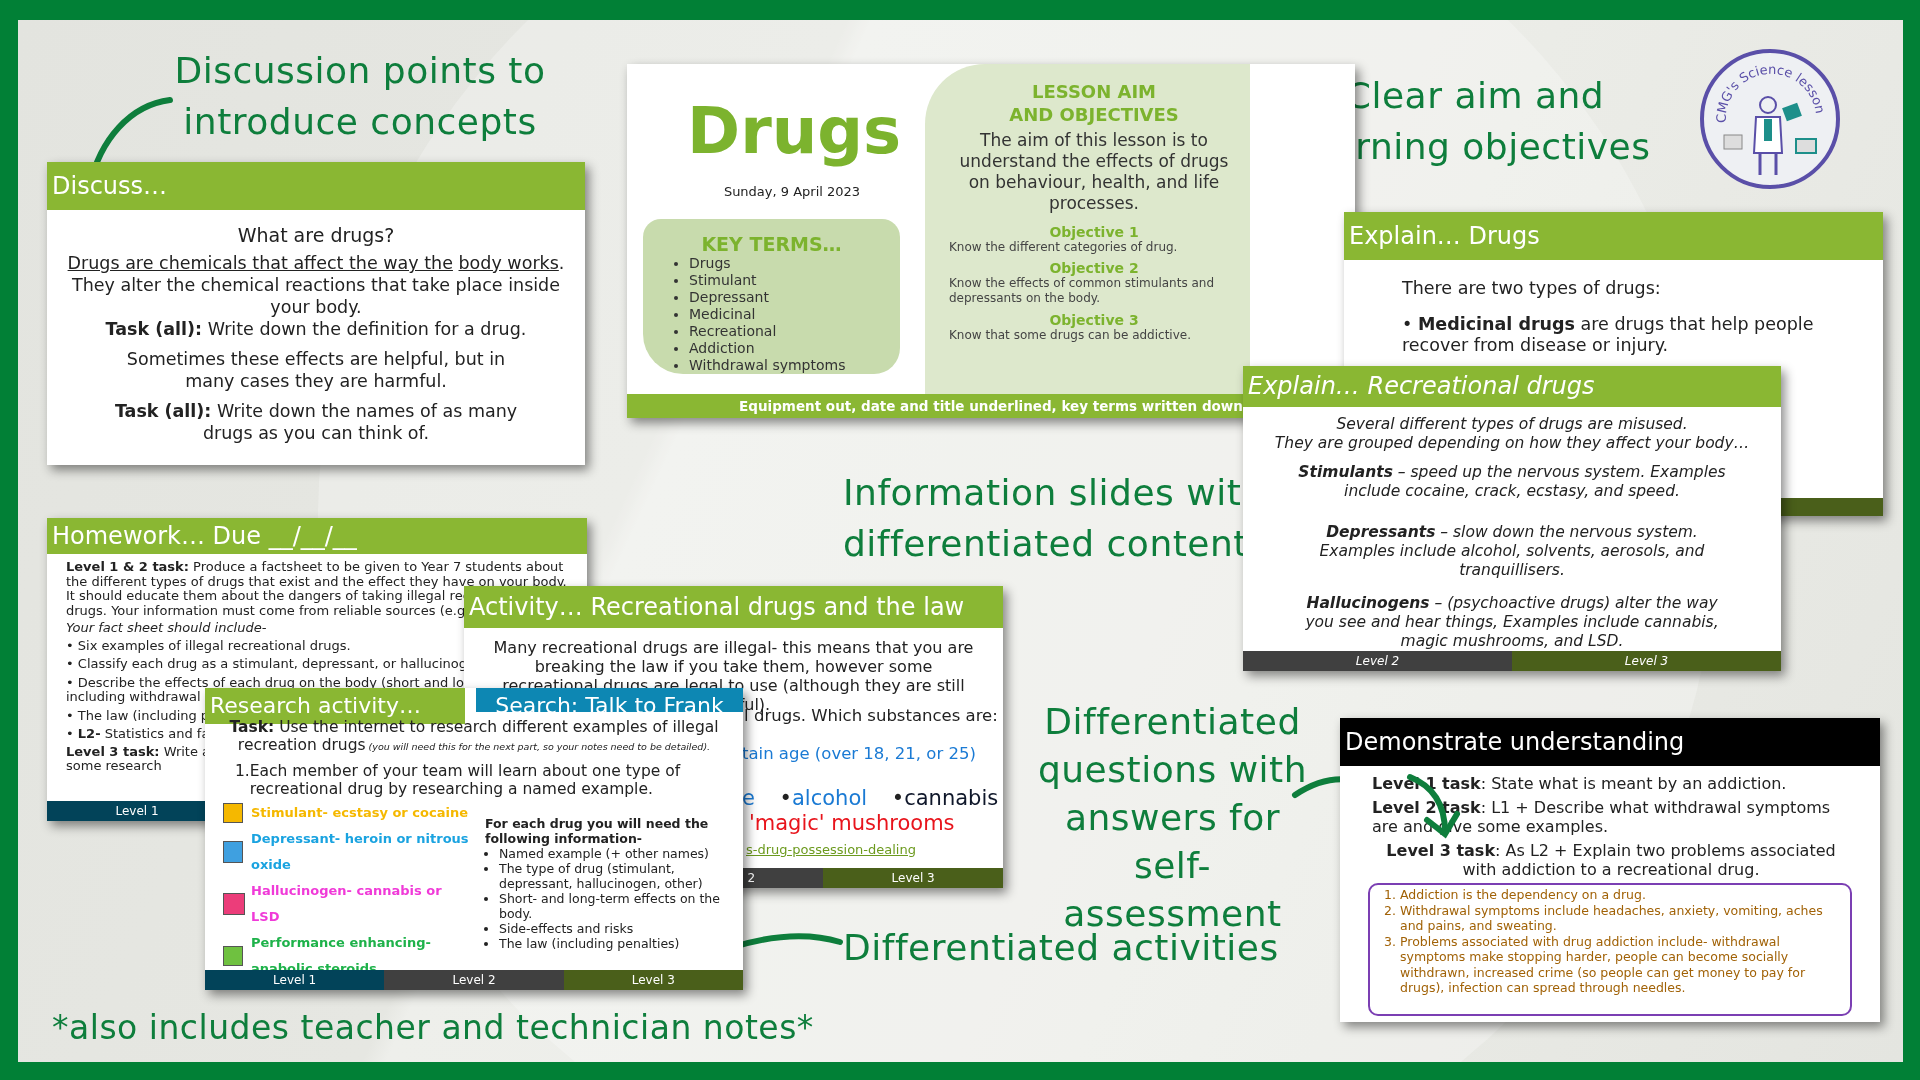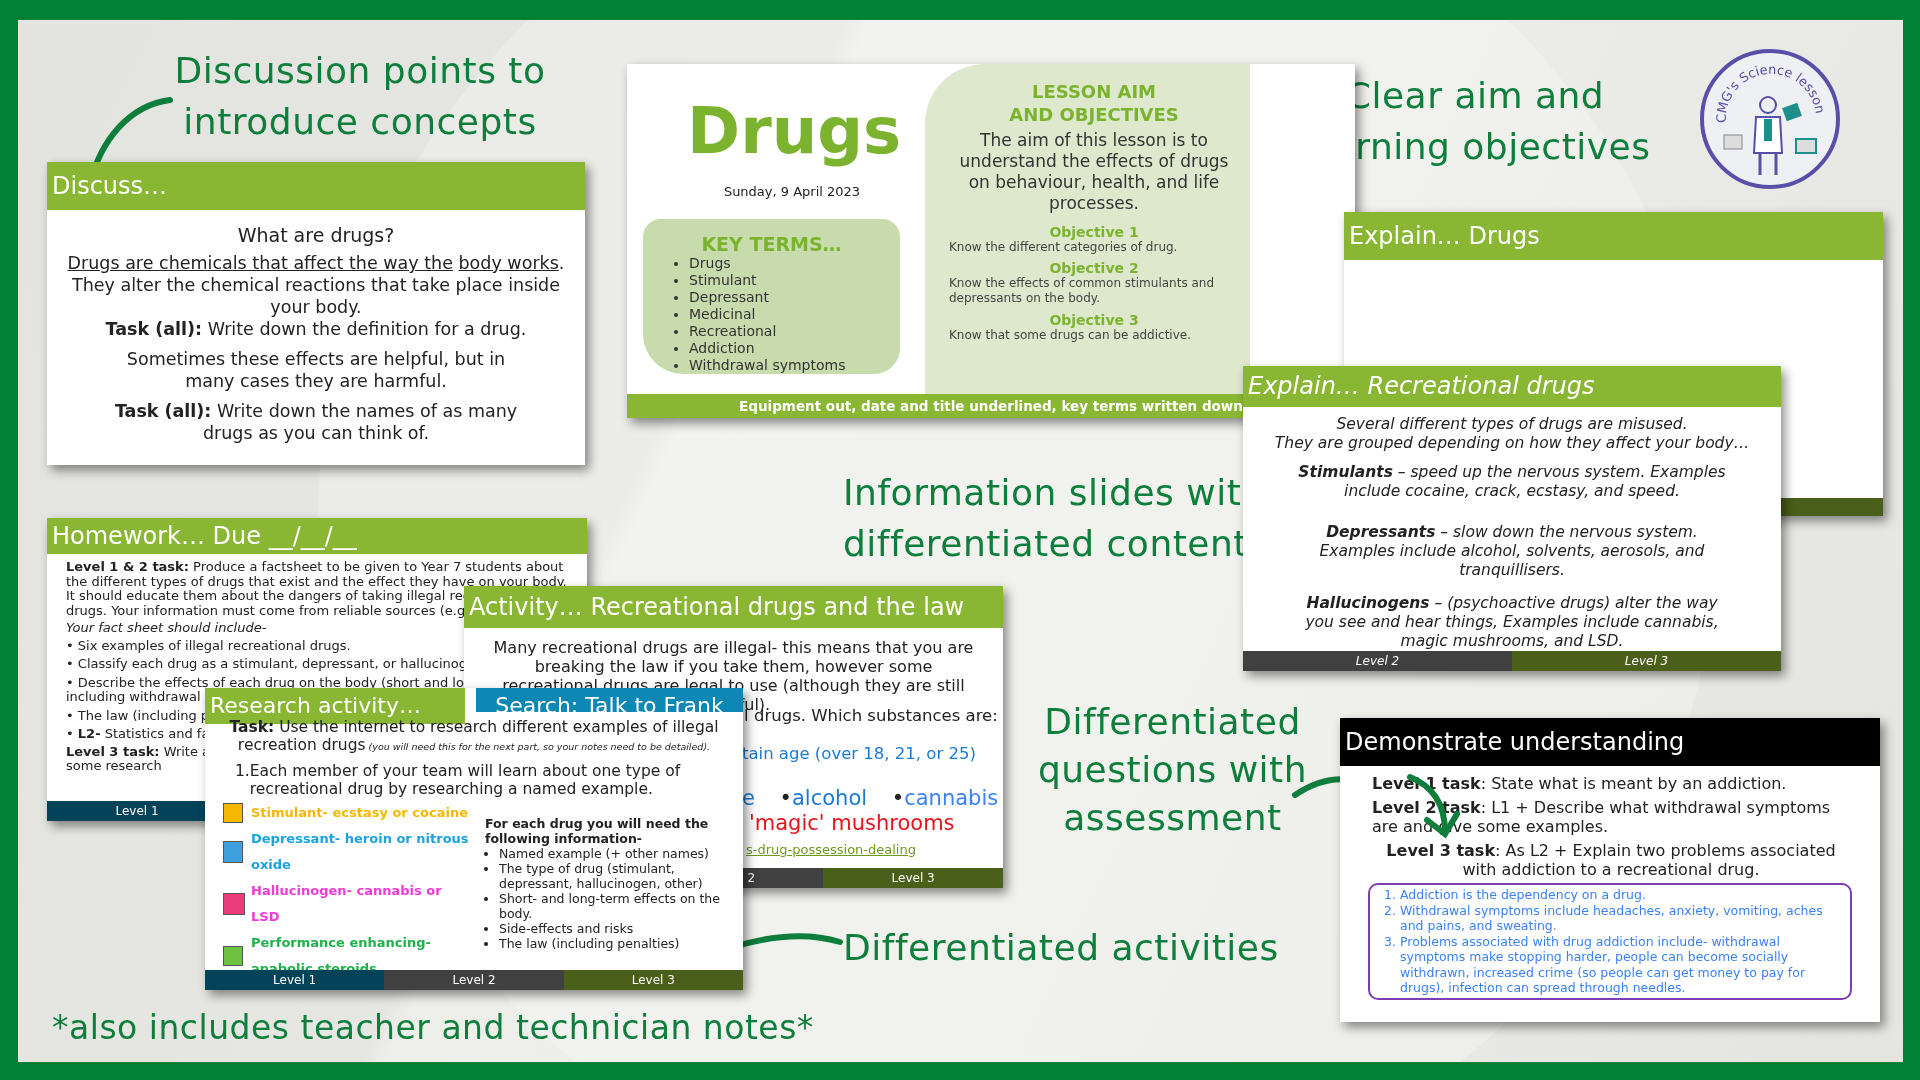--- a/index.html
+++ b/index.html
@@ -50,20 +50,21 @@
   <div>differentiated content</div>
 </div>
 <svg class="arrow" style="left:1245px;top:505px" width="90" height="100">
   <path d="M5 5 C50 10 75 40 80 95" stroke="#0e7e3c" stroke-width="6" fill="none" stroke-linecap="round"></path>
   <path d="M65 78 L80 95 L88 75" stroke="#0e7e3c" stroke-width="6" fill="none" stroke-linecap="round"></path>
 </svg>
 
 <div class="anno" style="left:1025px;top:698px;text-align:center;width:295px;line-height:48px;">
   <div>Differentiated</div>
   <div>questions with</div>
+  <div>answers for self-</div>
   <div>assessment</div>
 </div>
 <svg class="arrow" style="left:1290px;top:770px" width="130" height="70">
   <path d="M5 25 C50 -5 95 10 115 55" stroke="#0e7e3c" stroke-width="6" fill="none" stroke-linecap="round"></path>
 </svg>
 
 <div class="anno" style="left:843px;top:922px;">
   <span>Differentiated activities</span>
 </div>
 <svg class="arrow" style="left:690px;top:920px" width="160" height="60">
@@ -132,20 +133,24 @@
     <div style="color:#7cb32e;font-weight:bold;font-size:14px;margin-top:6px;">Objective 2</div>
     <div style="font-size:12px;color:#444;text-align:left;line-height:15px;">Know the effects of common stimulants and depressants on the body.</div>
     <div style="color:#7cb32e;font-weight:bold;font-size:14px;margin-top:6px;">Objective 3</div>
     <div style="font-size:12px;color:#444;text-align:left;">Know that some drugs can be addictive.</div>
   </div>
   <div style="position:absolute;left:0;right:0;bottom:0;height:24px;background:#8ab733;color:#fff;font-weight:bold;font-size:13.5px;text-align:center;line-height:24px;">Equipment out, date and title underlined, key terms written down</div>
 </div>
 
 <div class="slide" style="left:1344px;top:212px;width:539px;height:304px;">
   <div class="hdr">Explain… Drugs</div>
+  <div style="padding:18px 40px 0 58px;font-size:17.5px;line-height:21px;">
+    <div>There are two types of drugs:</div>
+    <div style="margin-top:15px;">• <b>Medicinal drugs</b><span> are drugs that help people recover from disease or injury.</span></div>
+  </div>
   <div class="levels">
       <span class="lv2"></span>
       <span class="lv3"></span>
     </div>
 </div>
 
 <div class="slide" style="left:1243px;top:366px;width:538px;height:305px;font-style:italic;">
   <div class="hdr" style="height:41px;line-height:41px;">Explain… Recreational drugs</div>
   <div class="body-c" style="padding:8px 10px 0;font-size:15.5px;line-height:19px;">
     <div>Several different types of drugs are misused.</div>
@@ -180,21 +185,21 @@
 </div>
 
 <div class="slide" style="left:464px;top:586px;width:539px;height:302px;">
   <div class="hdr" style="height:42px;line-height:42px;">Activity… Recreational drugs and the law</div>
   <div class="body-c" style="padding:10px 25px 0;font-size:16px;line-height:19px;">Many recreational drugs are illegal- this means that you are breaking the law if you take them, however some recreational drugs are legal to use (although they are still harmful).</div>
   <div style="position:absolute;left:270px;top:120px;font-size:16.5px;">al drugs. Which substances are:</div>
   <div style="position:absolute;left:278px;top:158px;font-size:16.5px;color:#1a7ad4;">tain age (over 18, 21, or 25)</div>
   <div style="position:absolute;left:278px;top:200px;font-size:21px;white-space:nowrap;">
     <span style="color:#1a7ad4;">e</span>
     <span style="margin-left:18px;">•</span><span style="color:#1a7ad4;">alcohol</span>
-    <span style="margin-left:18px;">•</span><span style="color:#3b82f6;">cannabis</span>
+    <span style="margin-left:18px;">•</span><span style="color:#0f172a;">cannabis</span>
   </div>
   <div style="position:absolute;left:285px;top:225px;font-size:21px;color:#e8141c;">'magic' mushrooms</div>
   <div style="position:absolute;left:282px;top:256px;font-size:13px;color:#6c9a1e;text-decoration:underline;">s-drug-possession-dealing</div>
   <div class="levels" style="height:20px;line-height:20px;">
     <span class="lv1"></span>
     <span class="lv2">Level 2</span>
     <span class="lv3">Level 3</span>
   </div>
 </div>
 
@@ -247,21 +252,21 @@
   </div>
 </div>
 
 <div class="slide" style="left:1340px;top:718px;width:540px;height:304px;">
   <div style="background:#000;color:#fff;font-size:24px;height:48px;line-height:48px;padding-left:5px;">Demonstrate understanding</div>
   <div style="padding:8px 30px 0 32px;font-size:16px;line-height:19px;">
     <div><b>Level 1 task</b><span>: State what is meant by an addiction.</span></div>
     <div style="margin-top:5px;"><b>Level 2 task</b><span>: L1 + Describe what withdrawal symptoms are and give some examples.</span></div>
     <div style="margin-top:5px;text-align:center;"><b>Level 3 task</b><span>: As L2 + Explain two problems associated with addiction to a recreational drug.</span></div>
   </div>
-  <ol style="margin:4px 28px 0 28px;border:2px solid #7b3fb3;border-radius:10px;padding:2px 8px 2px 30px;color:#3b82f6;font-size:12.5px;line-height:15.5px;">
+  <ol style="margin:4px 28px 0 28px;border:2px solid #7b3fb3;border-radius:10px;padding:2px 8px 18px 30px;color:#a16207;font-size:12.5px;line-height:15.5px;">
     <li>Addiction is the dependency on a drug.</li>
     <li>Withdrawal symptoms include headaches, anxiety, vomiting, aches and pains, and sweating.</li>
     <li>Problems associated with drug addiction include- withdrawal symptoms make stopping harder, people can become socially withdrawn, increased crime (so people can get money to pay for drugs), infection can spread through needles.</li>
   </ol>
 </div>
 
 <svg class="arrow" style="left:1405px;top:772px" width="60" height="70">
   <path d="M5 5 C30 15 40 35 40 60" stroke="#0e7e3c" stroke-width="6" fill="none" stroke-linecap="round"></path>
   <path d="M22 48 L40 62 L52 42" stroke="#0e7e3c" stroke-width="6" fill="none" stroke-linecap="round"></path>
 </svg>

